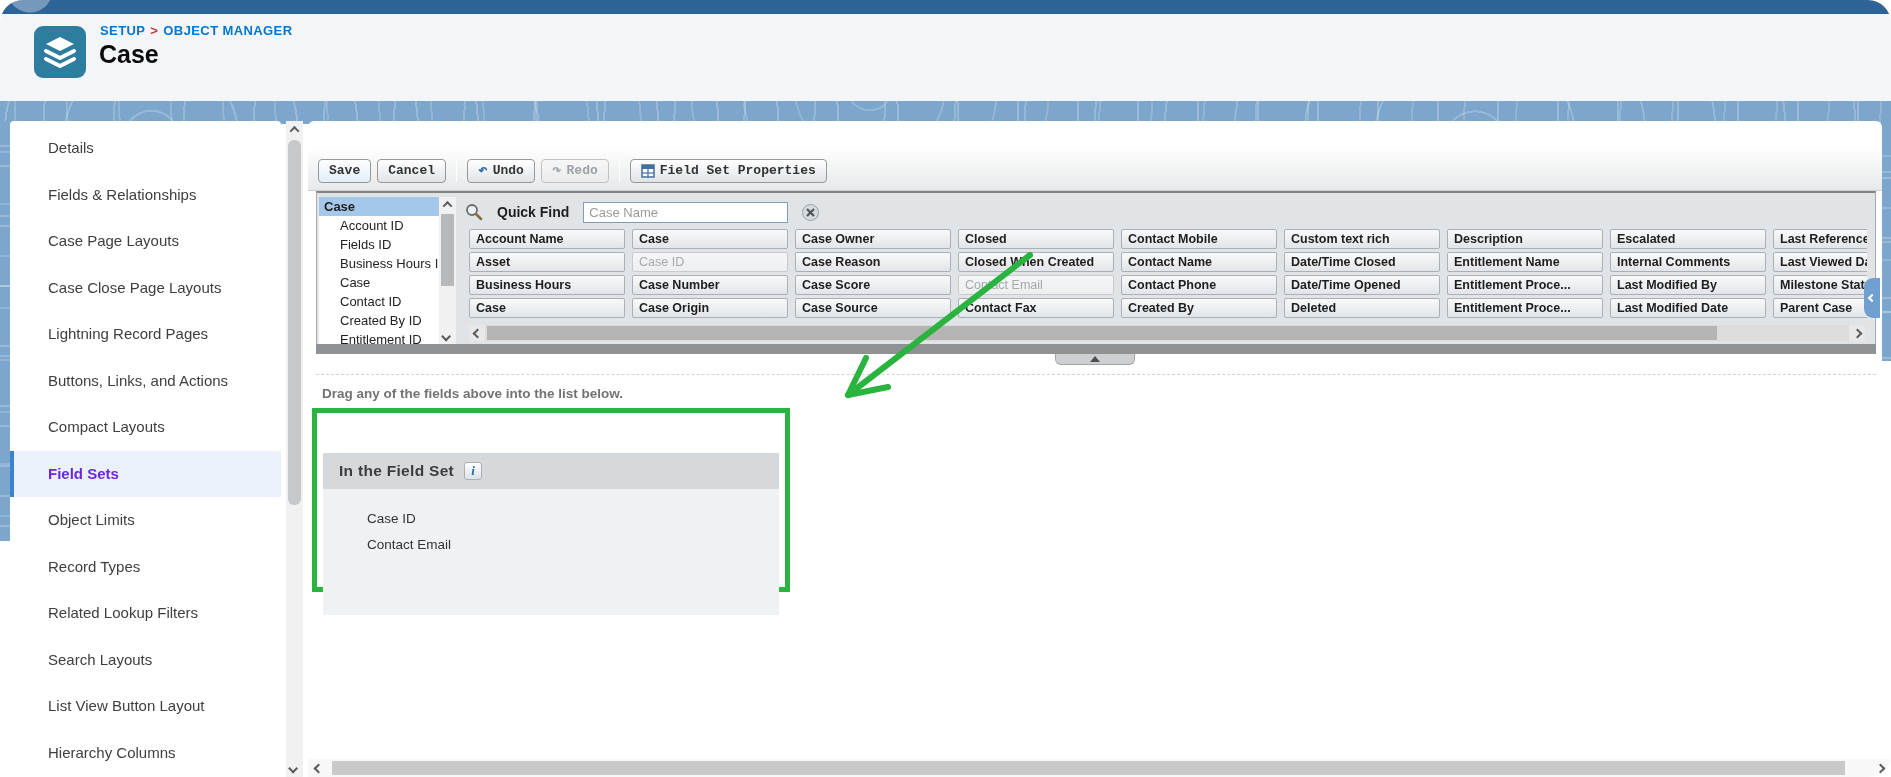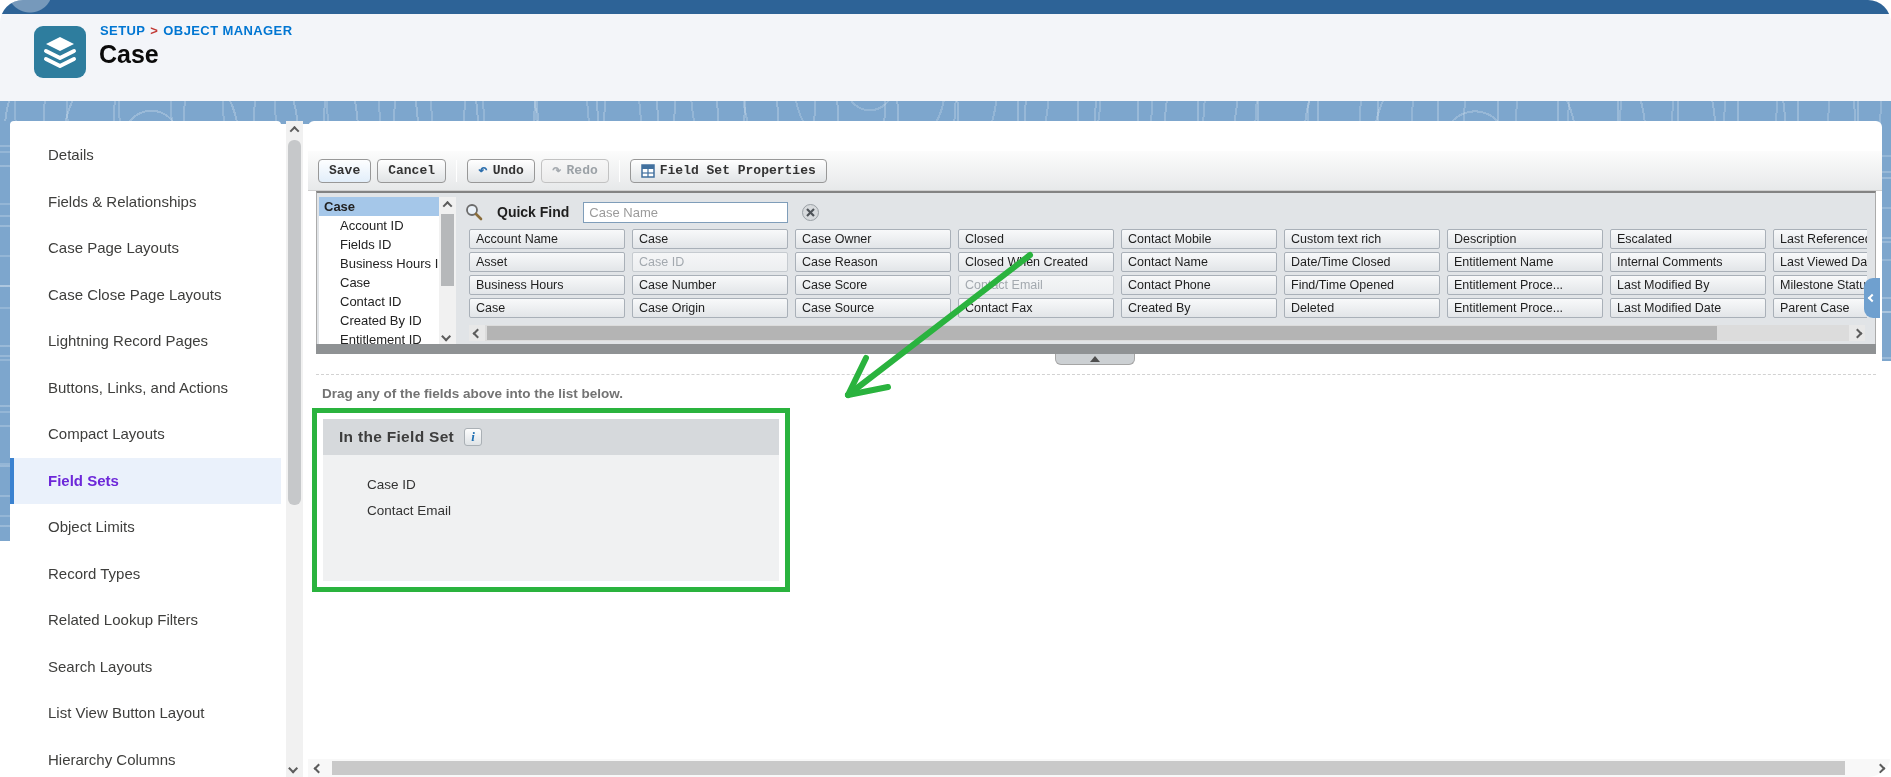--- a/index.html
+++ b/index.html
@@ -20,21 +20,21 @@
   .bluepat { background-color:#7da6cd;
     background-image:
       repeating-radial-gradient(circle at 8% 160%, transparent 0 26px, rgba(255,255,255,.22) 26px 28px, transparent 28px 60px),
       repeating-radial-gradient(circle at 46% -60%, transparent 0 22px, rgba(255,255,255,.18) 22px 24px, transparent 24px 52px),
       repeating-radial-gradient(circle at 78% 180%, transparent 0 30px, rgba(255,255,255,.2) 30px 32px, transparent 32px 70px); }
   .edge-strip-left  { position:absolute; left:0; top:121px; width:10px; height:420px; }
   .edge-strip-right { position:absolute; left:1881px; top:121px; width:10px; height:240px; }
 
   
   .sidebar { position:absolute; left:10px; top:121px; width:271px; height:467px; background:#fff;
-    border-radius:4px 4px 0 0; padding-top:11px; }
+    border-radius:4px 4px 0 0; padding-top:4px; }
   .side-item { height:46.5px; line-height:46.5px; padding-left:38px; font-size:15px; color:#3e3e3c; cursor:pointer; white-space:nowrap; }
   .side-item.active { font-weight:bold; color:#6d28d9; background:#eaf1fb; border-left:4px solid #3b82d0; padding-left:34px; }
 
   
   .vscroll { position:absolute; left:286px; top:121px; width:17px; height:656px; background:#f1f1f1; }
   .vscroll .thumb { position:absolute; left:2px; top:19px; width:13px; height:365px; background:#c6c8ca; border-radius:6px; }
   .sb-btn { position:absolute; width:17px; height:17px; background:#f1f1f1; display:flex; align-items:center; justify-content:center; }
   .chev { width:7px; height:7px; border-left:2px solid #5c5c5c; border-bottom:2px solid #5c5c5c; }
   .chev.up    { transform:rotate(135deg) translate(1px,-1px); }
   .chev.down  { transform:rotate(-45deg) translate(-1px,-1px); }
@@ -83,37 +83,37 @@
   .qf-label { font-size:14px; font-weight:bold; color:#1e1e1e; }
   .qf-input { width:205px; height:21px; border:1px solid #7f9db9; font-size:13px; padding:1px 5px; color:#0f766e; background:#fff; }
   .qf-input::placeholder { color:#9b9b9b; }
   .qf-clear { width:17px; height:17px; border-radius:50%; background:#d7dadd; border:1px solid #9aa0a5;
     display:flex; align-items:center; justify-content:center; cursor:pointer; }
 
   .grid-clip { position:absolute; left:152px; top:36px; width:1398px; height:92px; overflow:hidden; }
   .grid-cols { display:flex; gap:7px; }
   .gcol { flex:0 0 156px; }
   .cell { height:20px; line-height:18px; padding:0 6px; border:1px solid #a9b0b8; border-radius:2px;
-    background:linear-gradient(#f8f9fa,#e2e5e8); font-size:12.5px; font-weight:normal; color:#1e1e1e;
+    background:linear-gradient(#f8f9fa,#e2e5e8); font-size:12.5px; font-weight:bold; color:#1e1e1e;
     margin-bottom:3px; overflow:hidden; white-space:nowrap; cursor:move; }
   .cell.disabled { color:#a3a9af; font-weight:normal; background:linear-gradient(#f5f6f7,#eceef0); border-color:#c6cbd0; cursor:default; }
 
   .pal-hscroll { position:absolute; left:152px; top:132px; width:1396px; height:16px; background:#dcdcdc; }
   .pal-hscroll .abtn { position:absolute; top:0; width:16px; height:16px; background:#e8e8e8; display:flex; align-items:center; justify-content:center; }
   .pal-hscroll .thumb { position:absolute; left:18px; top:1px; width:1230px; height:14px; background:#b4b4b4; }
   .side-tab { position:absolute; left:1864px; top:278px; width:16px; height:40px; background:#6fa0cf;
     border-radius:9px 0 0 9px; display:flex; align-items:center; justify-content:center; cursor:pointer; }
   .side-tab .chev { border-color:#fff; width:6px; height:6px; }
 
   .dashed-sep { position:absolute; left:316px; top:374px; width:1560px; border-top:1px dashed #d2d2d2; }
   .drag-hint { position:absolute; left:322px; top:386px; font-size:13.5px; font-weight:bold; color:#737373; }
 
   
   .green-box { position:absolute; left:312px; top:408px; width:478px; height:184px; border:5px solid #2ab33e; background:#fff; padding:6px; }
-  .fs-header { height:36px; background:#d6d9dc; display:flex; align-items:center; padding-left:16px; gap:10px; }
+  .fs-header { height:36px; background:#d6d9dc; display:flex; align-items:center; padding-left:16px; gap:10px;margin-top:34px; }
   .fs-title { font-size:15.5px; font-weight:bold; color:#3d3d3d; letter-spacing:.3px; }
   .info-icon { width:18px; height:18px; border:1px solid #aab0b5; border-radius:3px; background:linear-gradient(#fdfdfd,#dfe3e6);
     color:#1f6fb2; font-family:"Liberation Serif", serif; font-weight:bold; font-style:italic; font-size:13px;
     display:flex; align-items:center; justify-content:center; cursor:pointer; }
   .fs-content { height:126px; background:#f0f1f2; padding-top:22px; padding-left:44px; }
   .fs-item { font-size:13.5px; color:#333; margin-bottom:11px; cursor:move; }
 
   .arrow-overlay { position:absolute; left:0; top:0; width:1891px; height:777px; pointer-events:none; }
 </style>
 </head>
@@ -256,21 +256,21 @@
             </div>
             <div class="gcol">
               <div class="cell">Contact Mobile</div>
               <div class="cell">Contact Name</div>
               <div class="cell">Contact Phone</div>
               <div class="cell">Created By</div>
             </div>
             <div class="gcol">
               <div class="cell">Custom text rich</div>
               <div class="cell">Date/Time Closed</div>
-              <div class="cell">Find/Time Opened</div>
+              <div class="cell">Date/Time Opened</div>
               <div class="cell">Deleted</div>
             </div>
             <div class="gcol">
               <div class="cell">Description</div>
               <div class="cell">Entitlement Name</div>
               <div class="cell">Entitlement Proce...</div>
               <div class="cell">Entitlement Proce...</div>
             </div>
             <div class="gcol">
               <div class="cell">Escalated</div>

